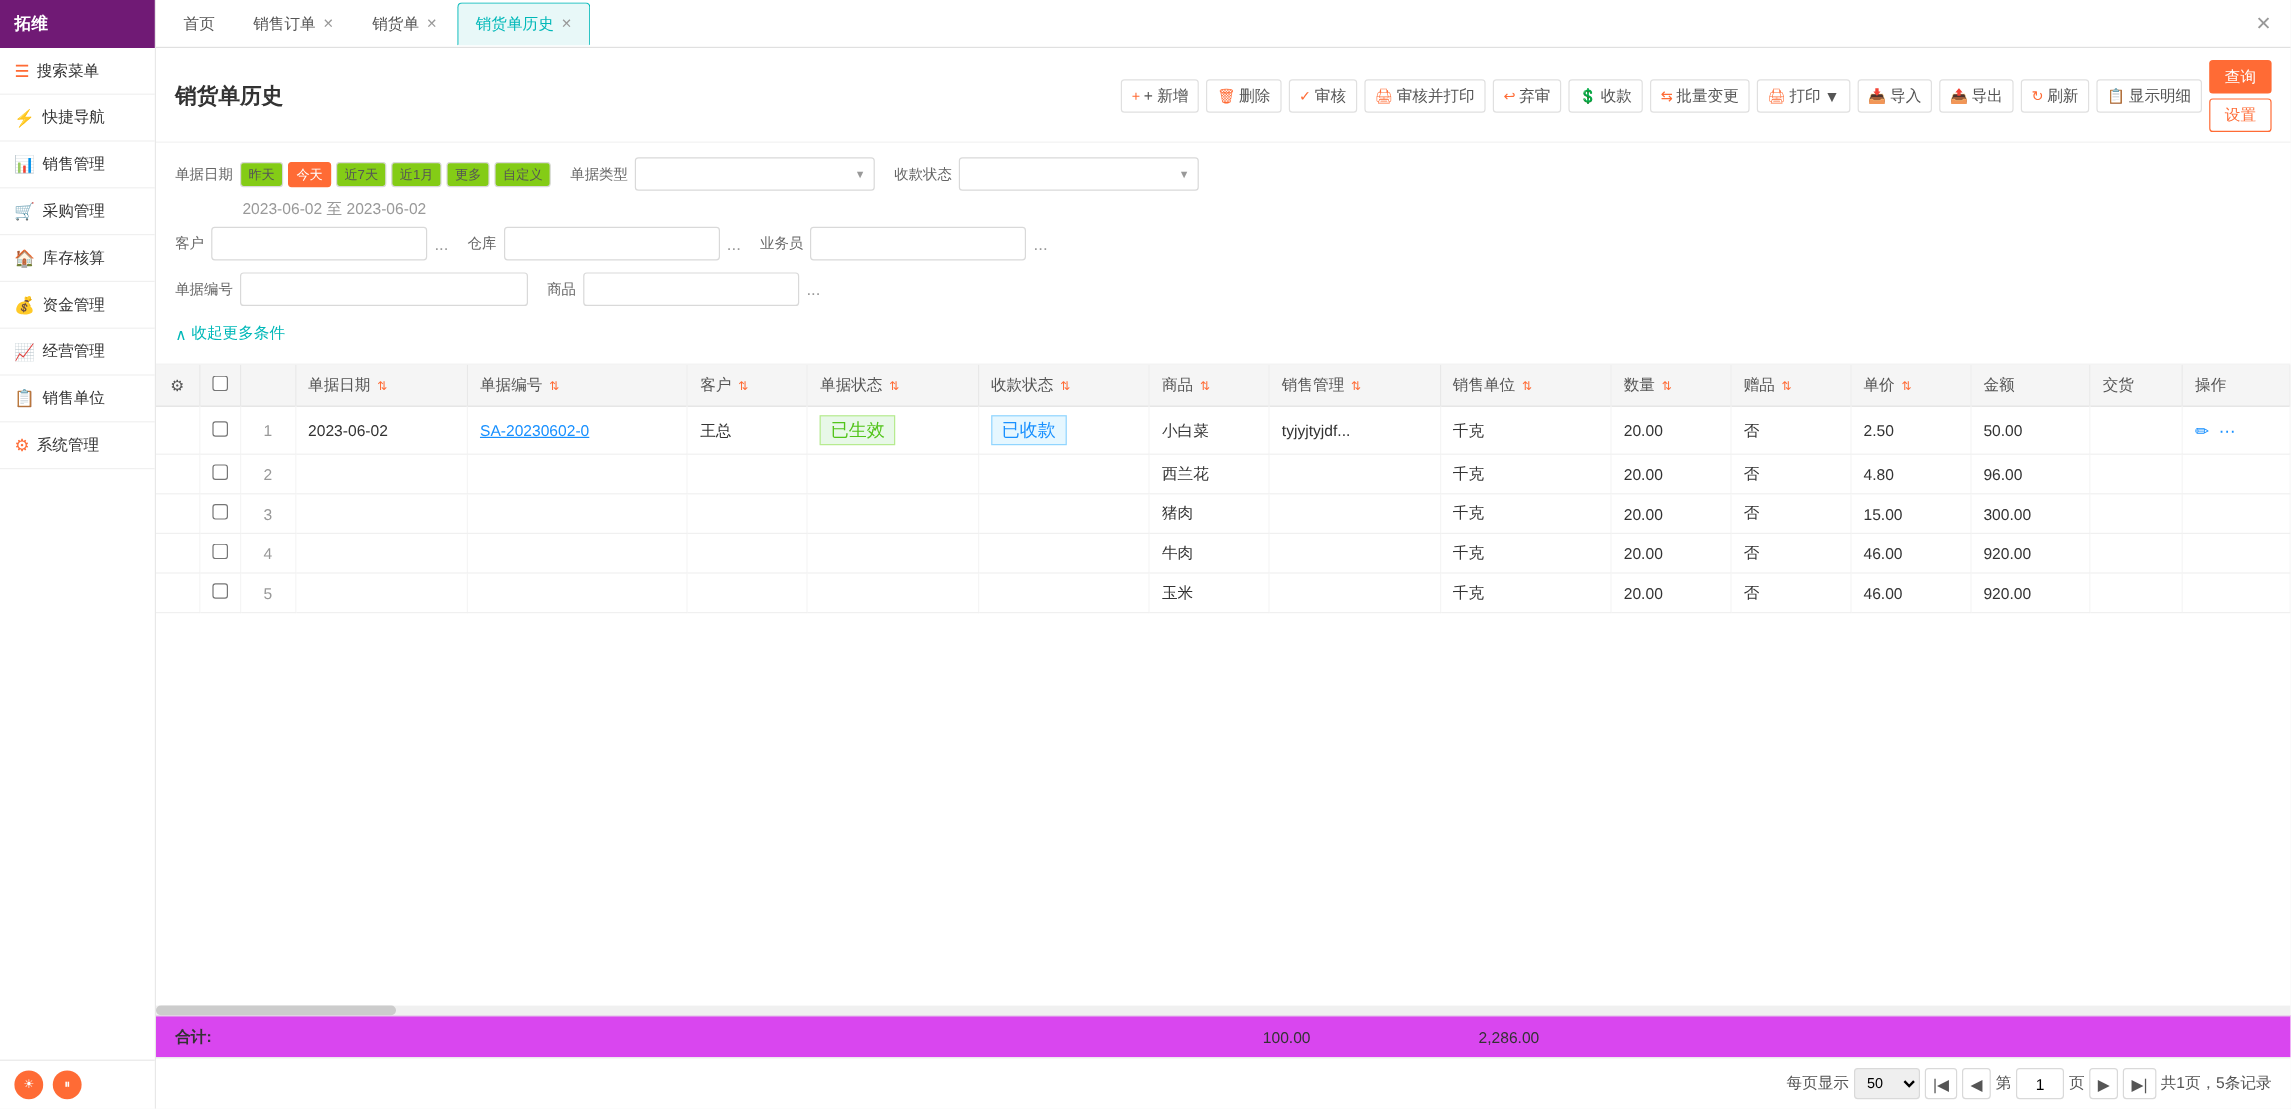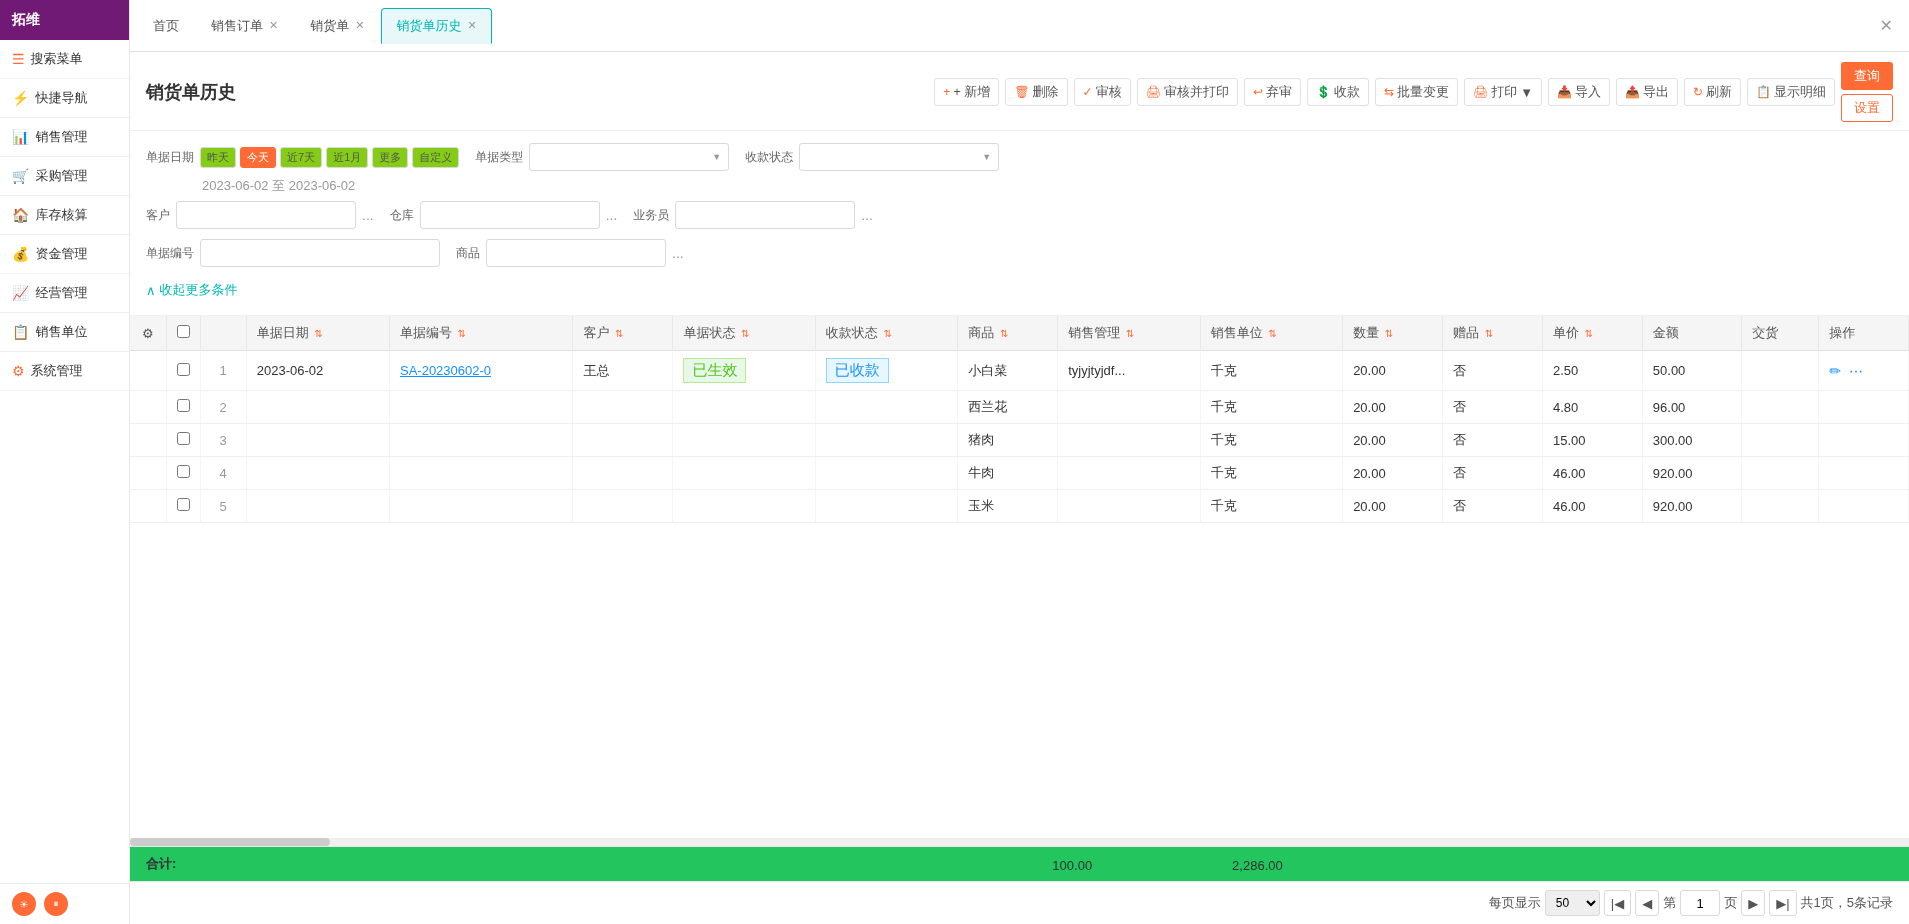--- a/index.html
+++ b/index.html
@@ -52,21 +52,21 @@
 
     
     .main { flex: 1; display: flex; flex-direction: column; overflow: hidden; }
 
     
     .tab-bar {
       background: #fff;
       border-bottom: 1px solid #e0e0e0;
       display: flex;
       align-items: center;
-      height: 52px;
+      height: 40px;
       padding: 0 8px;
       gap: 2px;
     }
     .tab {
       padding: 0 14px;
       height: 36px;
       display: flex;
       align-items: center;
       gap: 6px;
       cursor: pointer;
@@ -282,25 +282,25 @@
     .badge-blue { background: #e6f7ff; color: #1890ff; border: 1px solid #91d5ff; }
     .link-text { color: #1890ff; text-decoration: underline; cursor: pointer; }
     .row-num { color: #999; text-align: center; }
     .action-btns { display: flex; gap: 8px; }
     .action-btn { color: #1890ff; cursor: pointer; font-size: 14px; }
     .th-gear { width: 36px; text-align: center; }
     .th-checkbox { width: 30px; text-align: center; }
 
     
     .table-footer {
-      background: #22c55e;
+      background: #d946ef;
       border-top: 1px solid #e8e8e8;
       padding: 8px 16px;
       display: flex;
-      align-items: flex-end;
+      align-items: center;
       font-size: 12px;
       color: #333;
     }
     .footer-total { font-weight: bold; margin-right: 16px; }
 
     
     .pagination-bar {
       background: #fff;
       border-top: 1px solid #e8e8e8;
       padding: 8px 16px;

